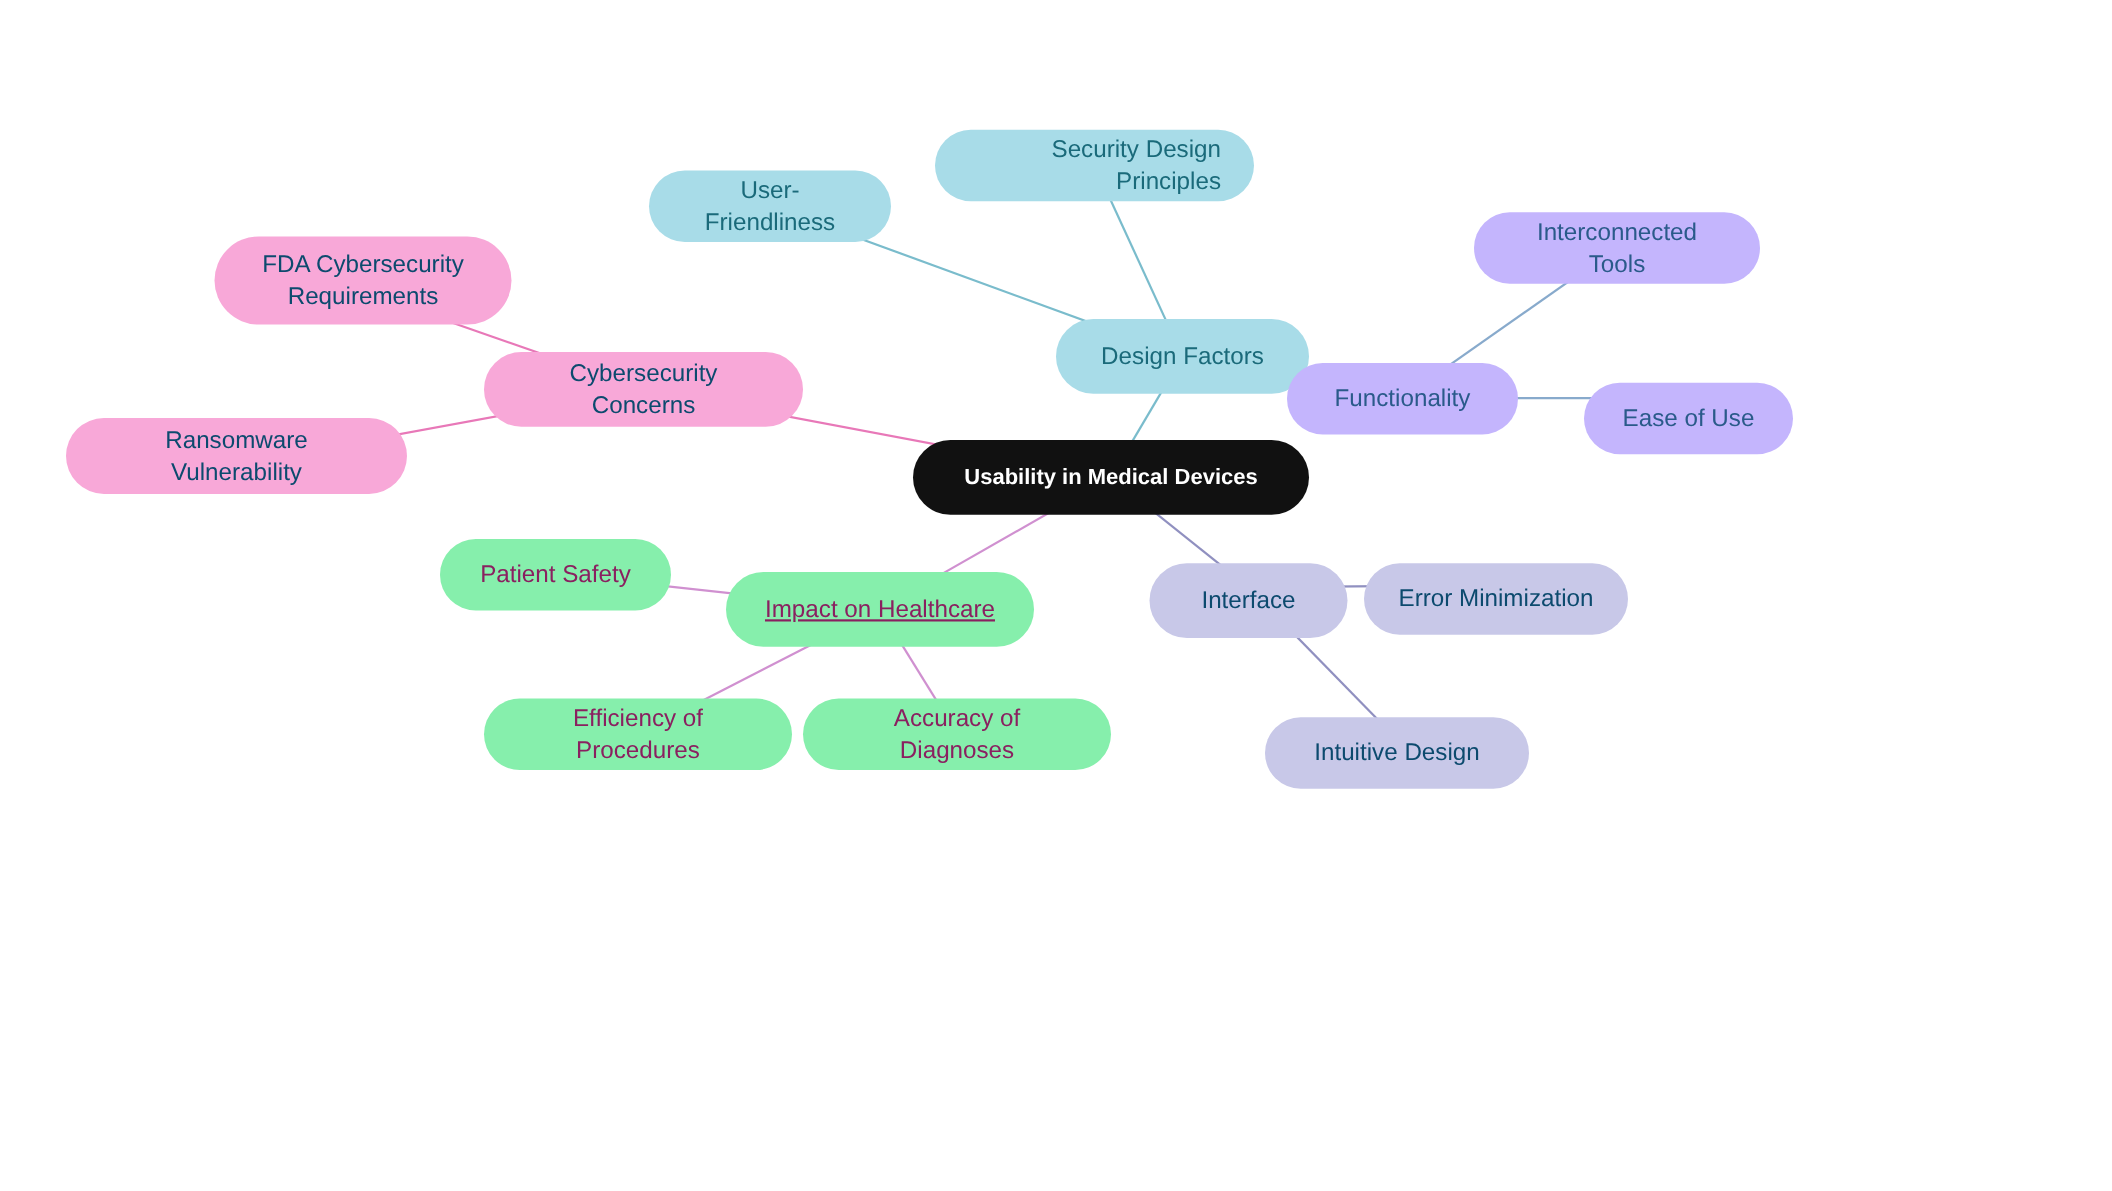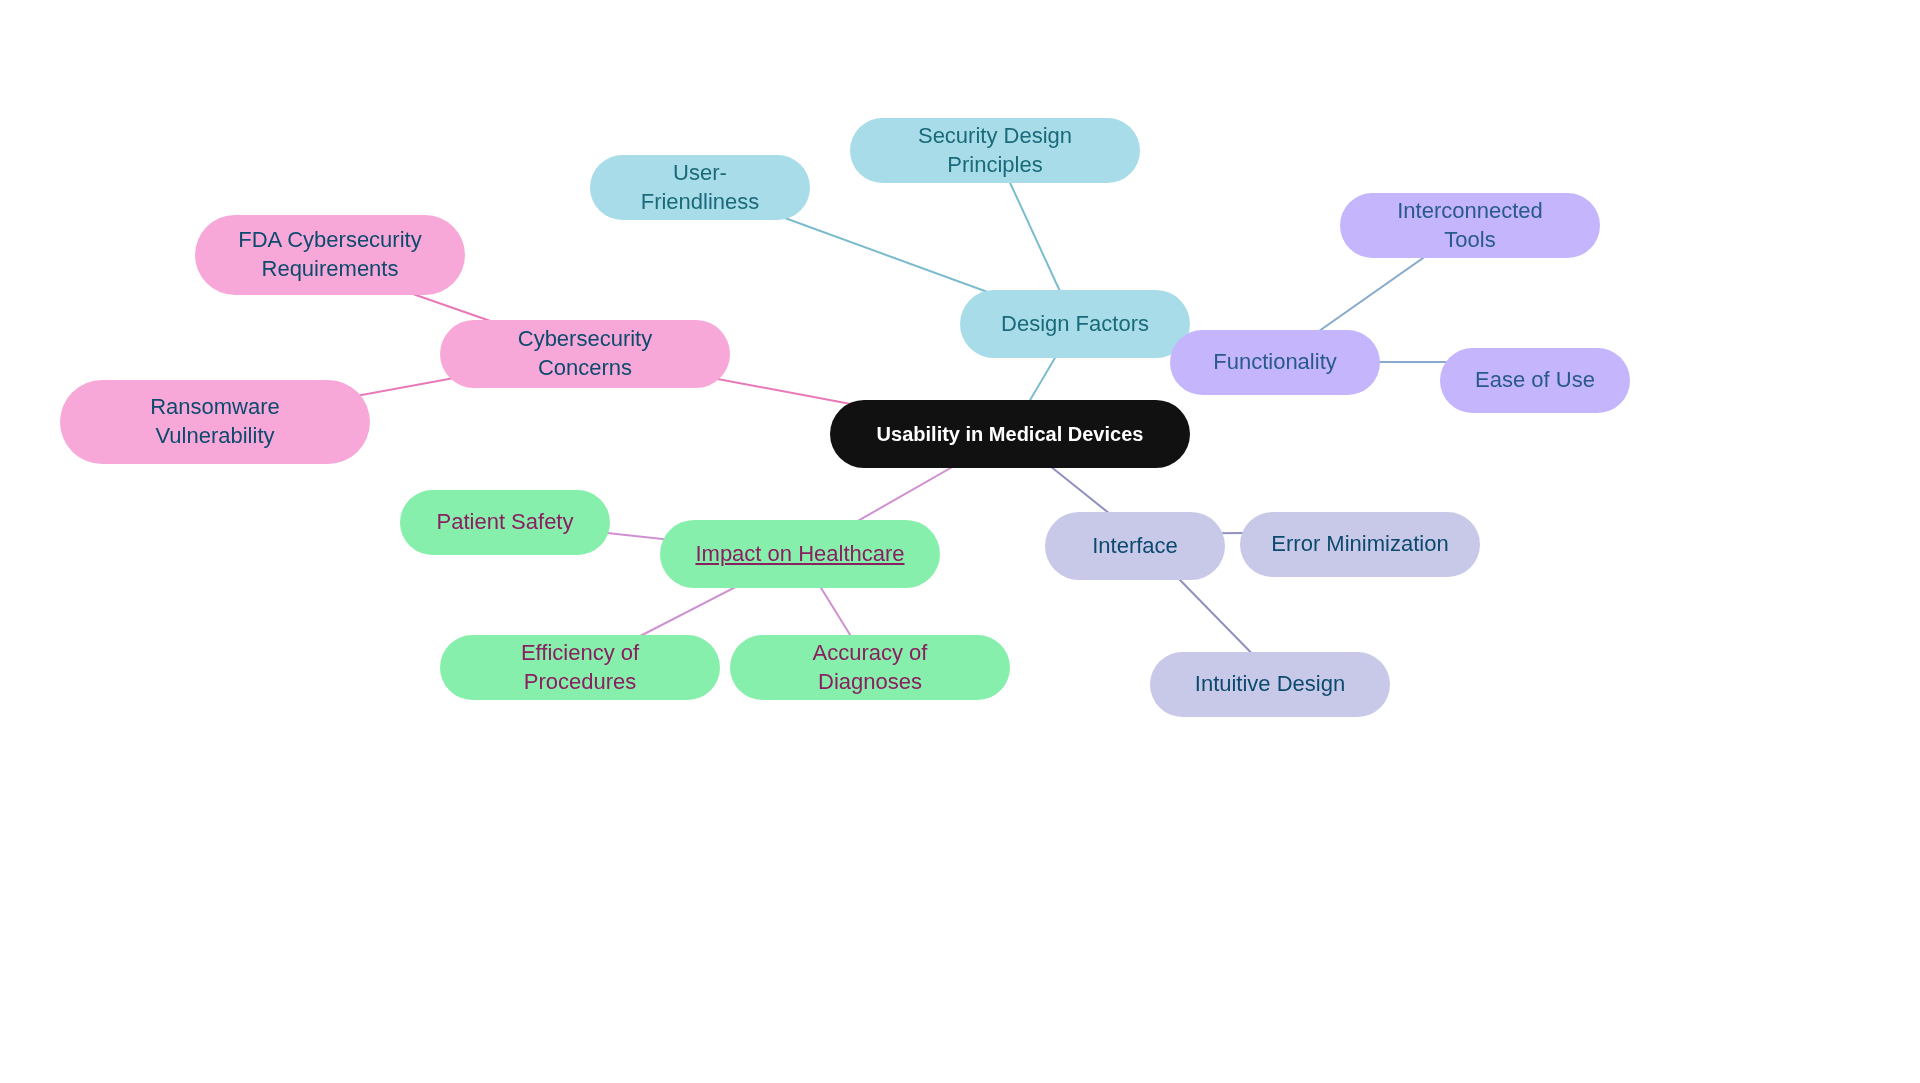--- a/index.html
+++ b/index.html
@@ -101,35 +101,35 @@
 
   <line x1="1135" y1="534" x2="1270" y2="672" stroke="#9090c0" stroke-width="2"></line>
 </svg>
 
 <div class="node node-center" style="left:830px; top:400px; width:360px; height:68px;">Usability in Medical Devices</div>
 
 <div class="node node-cyan" style="left:960px; top:290px; width:230px; height:68px;">Design Factors</div>
 
 <div class="node node-cyan" style="left:590px; top:155px; width:220px; height:65px;">User-Friendliness</div>
 
-<div class="node node-cyan" style="left:850px; top:118px; width:290px; height:65px;">Security Design Principles</div>
+<div class="node node-cyan" style="left:850px; top:118px; width:290px; height:65px;text-align:right;">Security Design Principles</div>
 
 <div class="node node-blue-light" style="left:1170px; top:330px; width:210px; height:65px;">Functionality</div>
 
 <div class="node node-blue-light" style="left:1340px; top:193px; width:260px; height:65px;">Interconnected Tools</div>
 
 <div class="node node-blue-light" style="left:1440px; top:348px; width:190px; height:65px;">Ease of Use</div>
 
 <div class="node node-pink" style="left:440px; top:320px; width:290px; height:68px;">Cybersecurity Concerns</div>
 
 <div class="node node-pink" style="left:195px; top:215px; width:270px; height:80px;">
   <span>FDA Cybersecurity<br>Requirements</span>
 </div>
 
-<div class="node node-pink" style="left:60px; top:380px; width:310px; height:84px;">Ransomware Vulnerability</div>
+<div class="node node-pink" style="left:60px; top:380px; width:310px; height:69px;">Ransomware Vulnerability</div>
 
 <div class="node node-pink-light" style="left:660px; top:520px; width:280px; height:68px;text-decoration:underline;">Impact on Healthcare</div>
 
 <div class="node node-pink-light" style="left:400px; top:490px; width:210px; height:65px;">Patient Safety</div>
 
 <div class="node node-pink-light" style="left:440px; top:635px; width:280px; height:65px;">Efficiency of Procedures</div>
 
 <div class="node node-pink-light" style="left:730px; top:635px; width:280px; height:65px;">Accuracy of Diagnoses</div>
 
 <div class="node node-purple-light" style="left:1045px; top:500px; width:180px; height:68px;">Interface</div>

